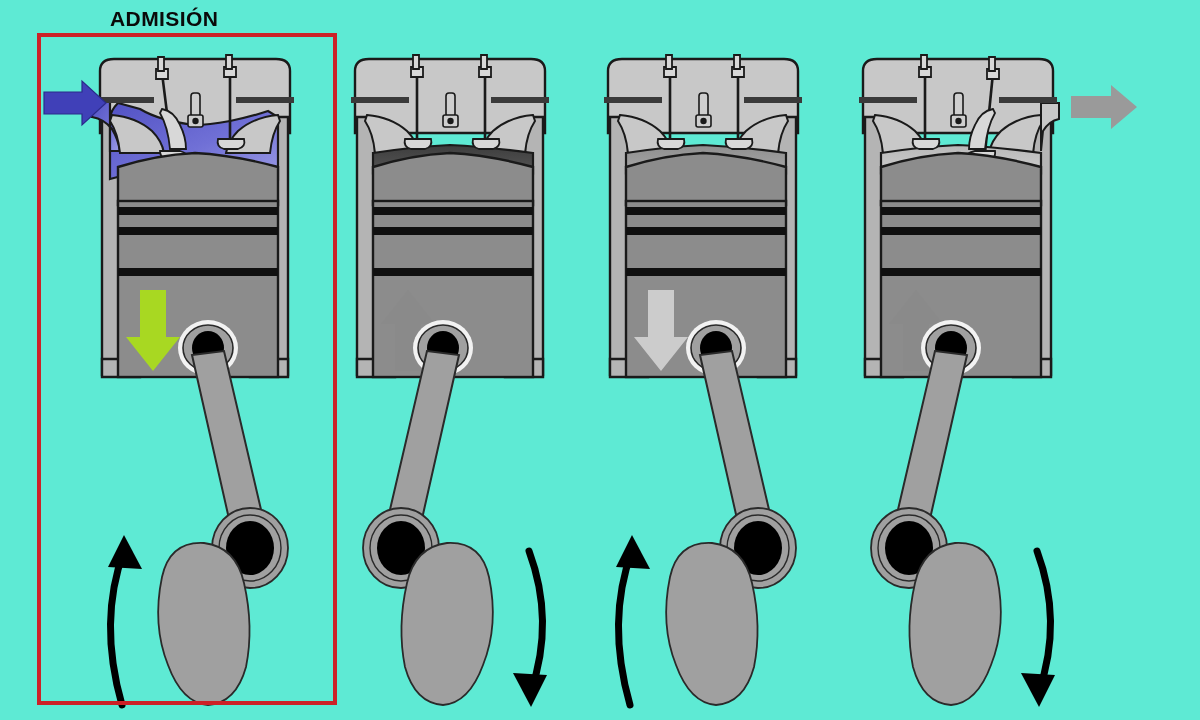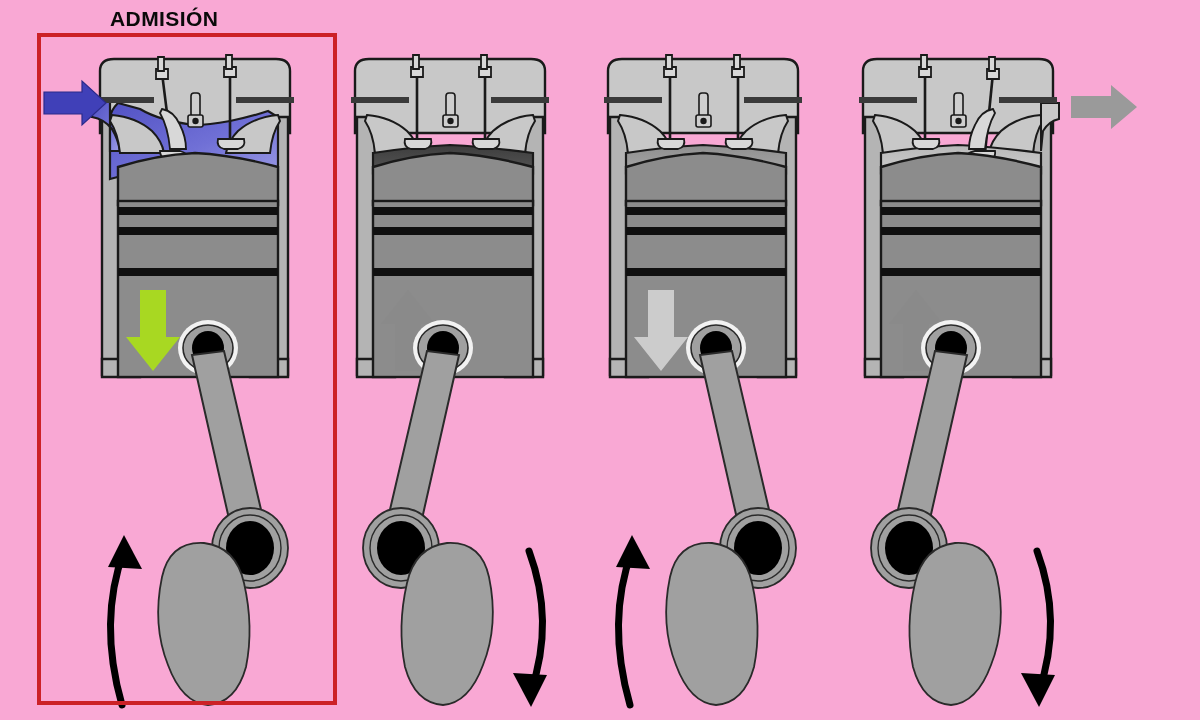--- a/index.html
+++ b/index.html
@@ -45,21 +45,21 @@
     position: absolute;
     left: 0;
     top: 0;
     width: 1200px;
     height: 720px;
   }
 </style>
 </head>
 <body>
 
-<div id="stage" style="background: #f9a8d4; text-align: right;">
+<div id="stage" style="background: #5eead4; text-align: right;">
 
   <div id="title" style="color: rgb(10, 10, 10);">ADMISIÓN</div>
 
   <svg class="engine-svg" viewBox="0 0 1200 720">
     <defs>
       <linearGradient id="gasBlue" x1="0" y1="0" x2="1" y2="1">
         <stop offset="0%" stop-color="#5252c4"></stop>
         <stop offset="55%" stop-color="#7070d6"></stop>
         <stop offset="100%" stop-color="#9a9ae4"></stop>
       </linearGradient>

